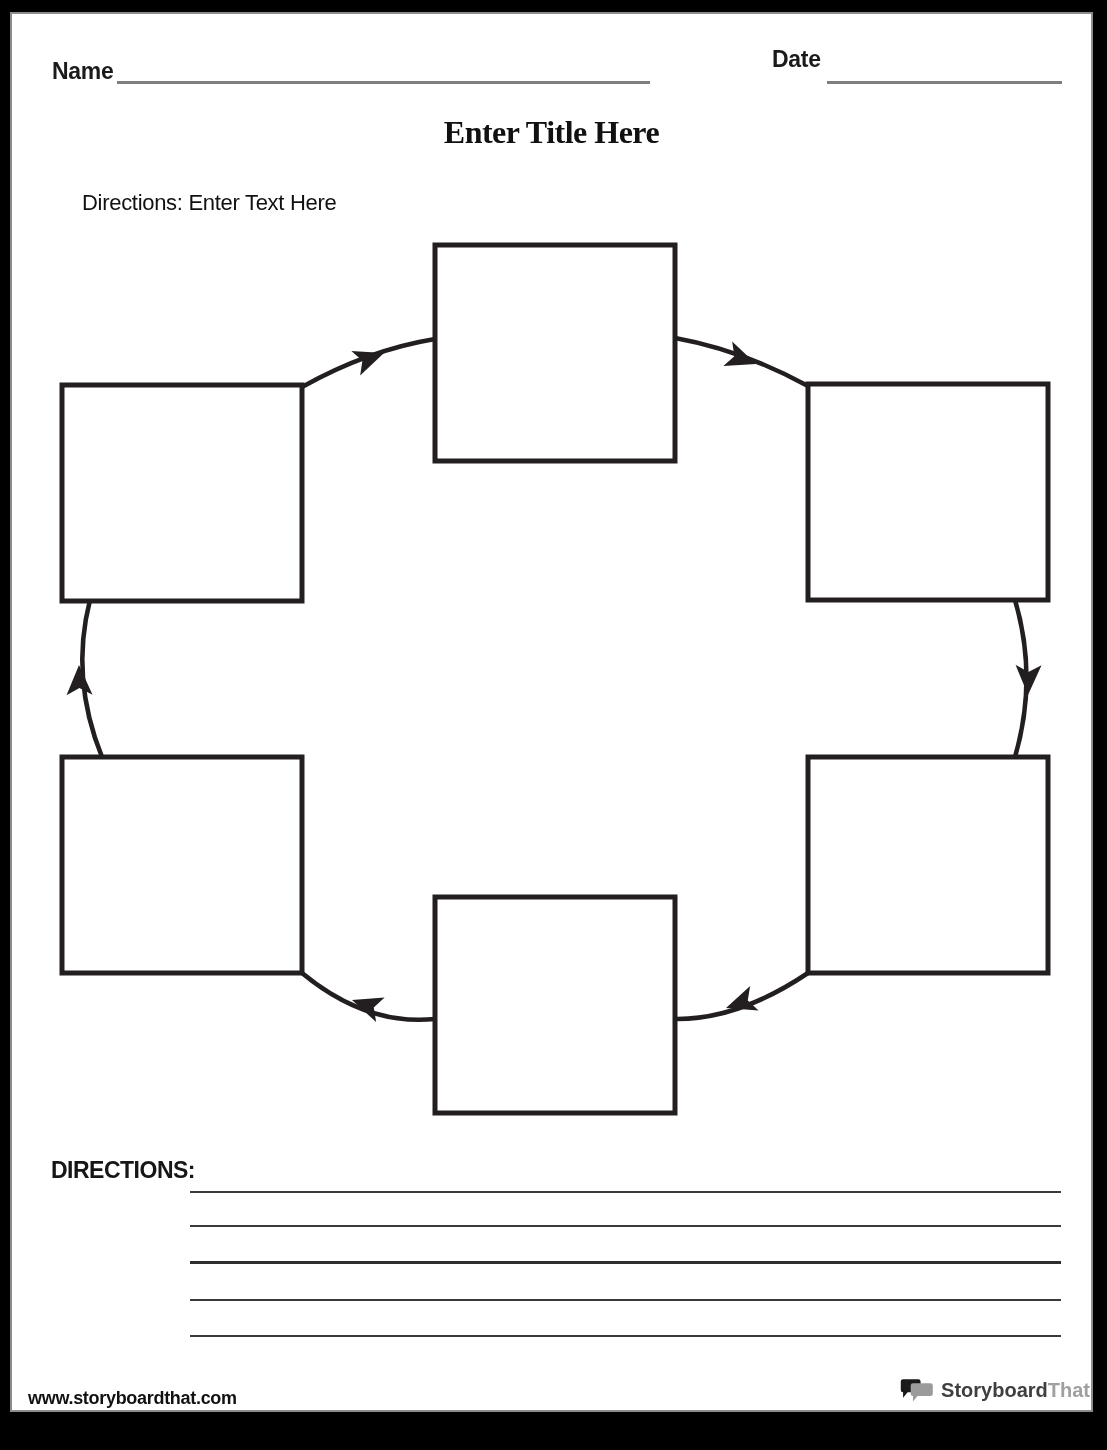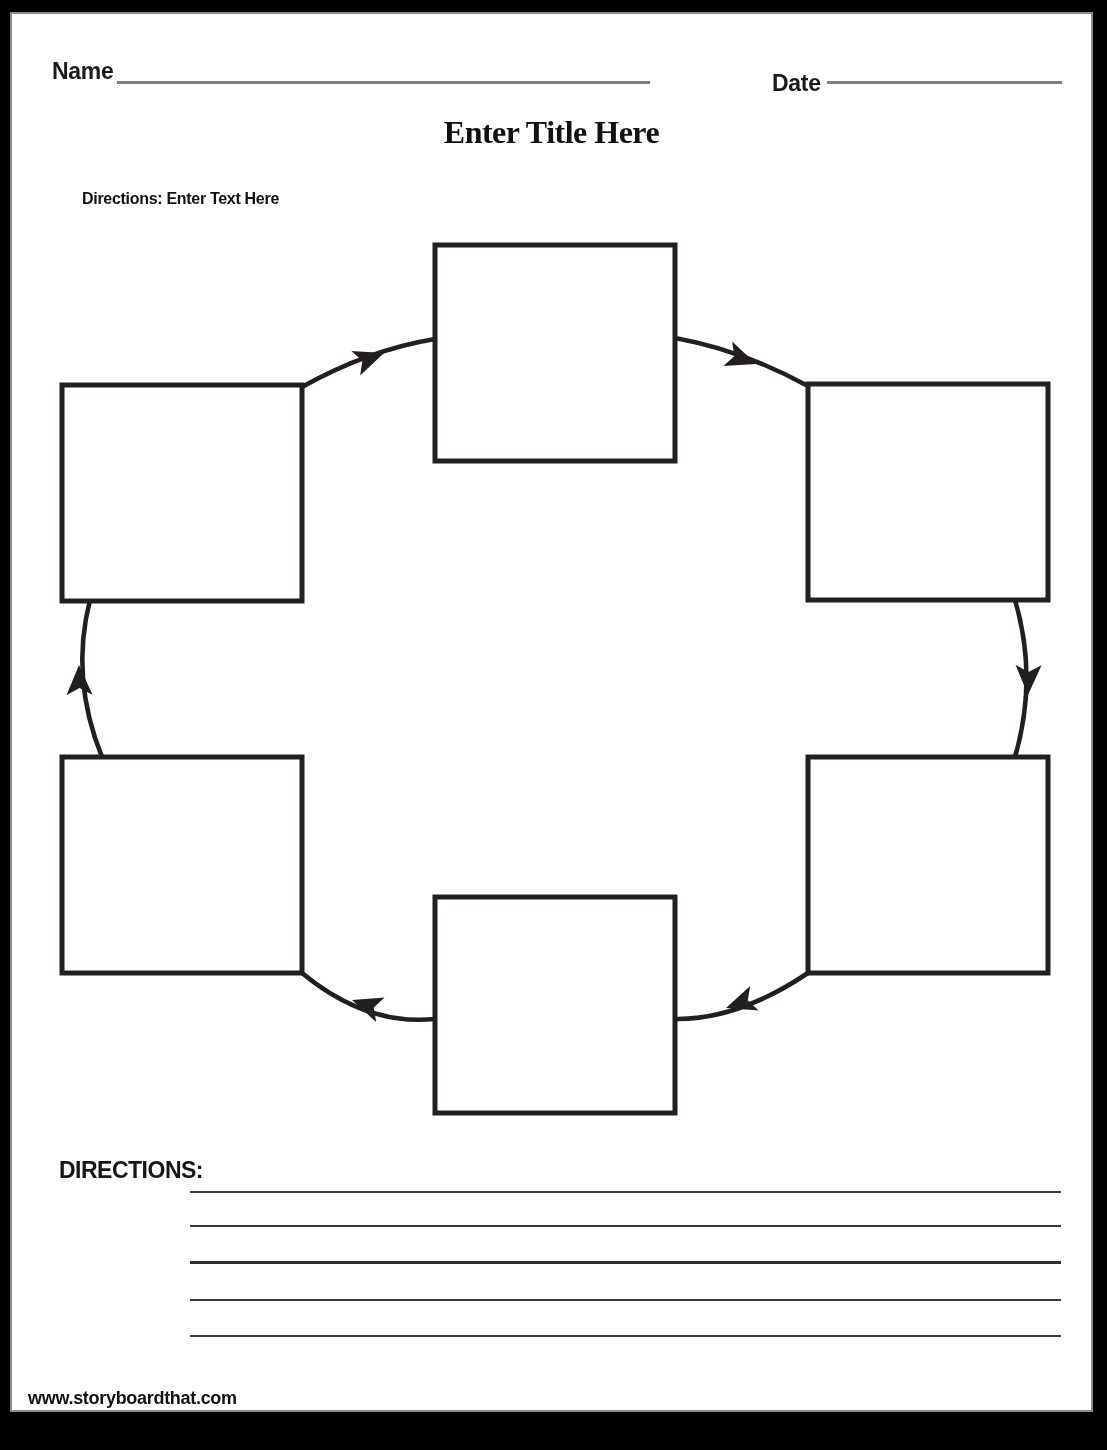--- a/index.html
+++ b/index.html
@@ -5,43 +5,43 @@
   html,body{margin:0;padding:0;background:#000;}
   .stage{position:relative;width:1107px;height:1450px;background:#000;overflow:hidden;
          font-family:"Liberation Sans",sans-serif;border-radius:30px;}
   .page{position:absolute;left:10px;top:12px;width:1083px;height:1400px;background:#fff;
         border:2px solid #8c8c8c;box-sizing:border-box;}
   .abs{position:absolute;}
   .fieldlabel{font-weight:bold;font-size:23px;color:#1b1b1b;letter-spacing:-0.3px;}
   .fieldline{height:3px;background:#7f7f7f;}
   .title{left:0;right:0;top:100px;text-align:center;font-size:32px;font-weight:bold;
          color:#111;letter-spacing:-0.5px;font-family:Liberation Serif, serif;}
-  .directions-inline{left:70px;top:176px;font-size:16px;font-weight:bold;color:#111;
+  .directions-inline{left:70px;top:176px;font-size:22px;font-weight:normal;color:#111;
          letter-spacing:-0.3px;}
   .diagram-svg{left:0;top:0;width:1083px;height:1400px;}
   .dirlabel{left:39px;top:1143px;font-size:23px;font-weight:bold;color:#161616;
-         letter-spacing:-0.5px;margin-left:8px;}
+         letter-spacing:-0.5px;}
   .writeline{left:178px;width:871px;height:2px;background:#3a3a3a;}
   .writeline.thick{height:3px;background:#2e2e2e;}
   .footer-url{left:16px;top:1374px;font-size:18px;font-weight:bold;color:#111;
          letter-spacing:-0.3px;}
   .logo{left:888px;top:1358px;width:190px;height:36px;display:flex;align-items:center;}
   .logo-text{font-size:20px;font-weight:bold;color:#3f3f3f;margin-left:6px;letter-spacing:0;}
   .logo-text .that{color:#a0a0a0;}
 </style>
 </head>
 <body>
 
 <div class="stage">
   <div class="page">
 
     <div class="abs fieldlabel" style="left:40px;top:44px;">Name</div>
     <div class="abs fieldline" style="left:105px;top:67px;width:533px;"></div>
 
-    <div class="abs fieldlabel" style="left:760px;top:56px;">Date</div>
+    <div class="abs fieldlabel" style="left:760px;top:32px;">Date</div>
     <div class="abs fieldline" style="left:815px;top:67px;width:235px;"></div>
 
     <div class="abs title">Enter Title Here</div>
     <div class="abs directions-inline">Directions: Enter Text Here</div>
 
     <svg class="abs diagram-svg" viewBox="0 0 1083 1400">
       <g fill="none" stroke="#231f20" stroke-width="4.6">
         <path d="M290,373 Q356,336 423,325"></path>
         <path d="M663,324 Q730,336 796,372"></path>
         <path d="M1003,586 Q1026,664 1003,743"></path>
@@ -68,15 +68,22 @@
     </svg>
 
     <div class="abs dirlabel">DIRECTIONS:</div>
     <div class="abs writeline" style="top:1177px;"></div>
     <div class="abs writeline" style="top:1211px;"></div>
     <div class="abs writeline thick" style="top:1247px;"></div>
     <div class="abs writeline" style="top:1285px;"></div>
     <div class="abs writeline" style="top:1321px;"></div>
 
     <div class="abs footer-url">www.storyboardthat.com</div>
+    <div class="abs logo">
+      <svg width="46" height="36" viewBox="0 0 46 36">
+        <path d="M4,4 h20 a3,3 0 0 1 3,3 v11 a3,3 0 0 1 -3,3 h-14 l-6,7 v-7 a3,3 0 0 1 -3,-3 v-11 a3,3 0 0 1 3,-3 z" fill="#1a1a1a"></path>
+        <path d="M16,9 h24 a3,3 0 0 1 3,3 v11 a3,3 0 0 1 -3,3 h-17 l-6,7 v-7 a3,3 0 0 1 -3,-3 v-11 a3,3 0 0 1 3,-3 z" fill="#9b9b9b"></path>
+      </svg>
+      <div class="logo-text"><span>Storyboard</span><span class="that">That</span></div>
+    </div>
 
   </div>
 </div>
 
 </body></html>

